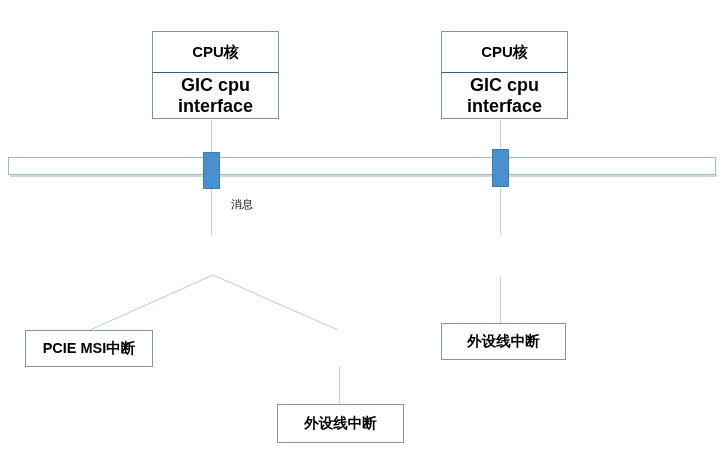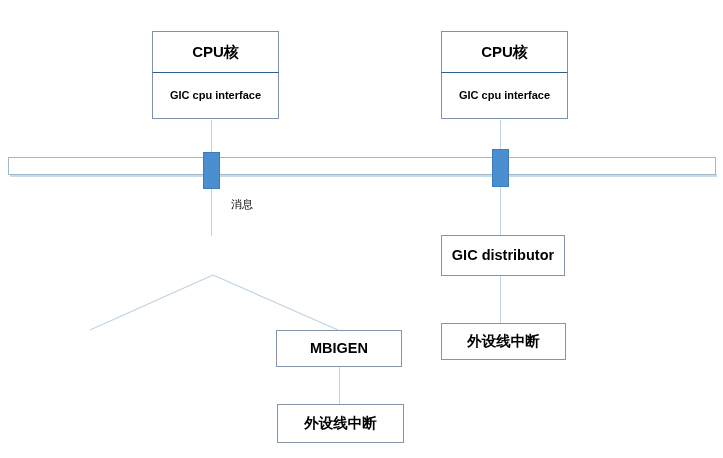--- a/index.html
+++ b/index.html
@@ -54,21 +54,21 @@
     font-weight: bold;
     color: #000;
   }
   .stack .cell.top {
     height: 42px;
     font-size: 15px;
     align-items: center;
   }
   .stack .cell.bottom {
     height: 47px;
-    font-size: 11px;
+    font-size: 18px;
     line-height: 1.15;
     border-top: 1px solid #2f5f8f;
     margin-top: -1px;
   }
   
   .bus {
     position: absolute;
     box-sizing: border-box;
     background: #ffffff;
     border: 1px solid #9fb8cd;
@@ -141,33 +141,30 @@
   <div class="connector" style="left:203px; top:152px; width:17px; height:37px;"></div>
   <div class="connector" style="left:492px; top:149px; width:17px; height:38px;"></div>
 
   <div class="link v" style="left:211px; top:186px; height:50px;"></div>
 
   <div class="link v" style="left:500px; top:186px; height:49px;"></div>
 
   <div class="caption" style="left:231px; top:197px;">消息</div>
 
 
-  <div class="node" style="left:441px; top:235px; width:124px; height:41px;">
-    <span class="label">GIC distributor</span>
-  </div>
 
   <svg class="diag" style="left:0; top:0; width:723px; height:458px;">
     <line x1="213" y1="275" x2="90" y2="330" stroke="#bfd3e3" stroke-width="1.2"></line>
     <line x1="213" y1="275" x2="338" y2="330" stroke="#bfd3e3" stroke-width="1.2"></line>
   </svg>
 
+  <div class="node" style="left:25px; top:330px; width:128px; height:37px;">
+    <span class="label">PCIE MSI中断</span>
+  </div>
 
-  <div class="node" style="left:276px; top:330px; width:126px; height:37px;">
-    <span class="label">MBIGEN</span>
-  </div>
 
   <div class="link v" style="left:339px; top:366px; height:39px;"></div>
 
   <div class="node" style="left:277px; top:404px; width:127px; height:39px;">
     <span class="label">外设线中断</span>
   </div>
 
   <div class="link v" style="left:500px; top:276px; height:47px;"></div>
 
   <div class="node" style="left:441px; top:323px; width:125px; height:37px;">

